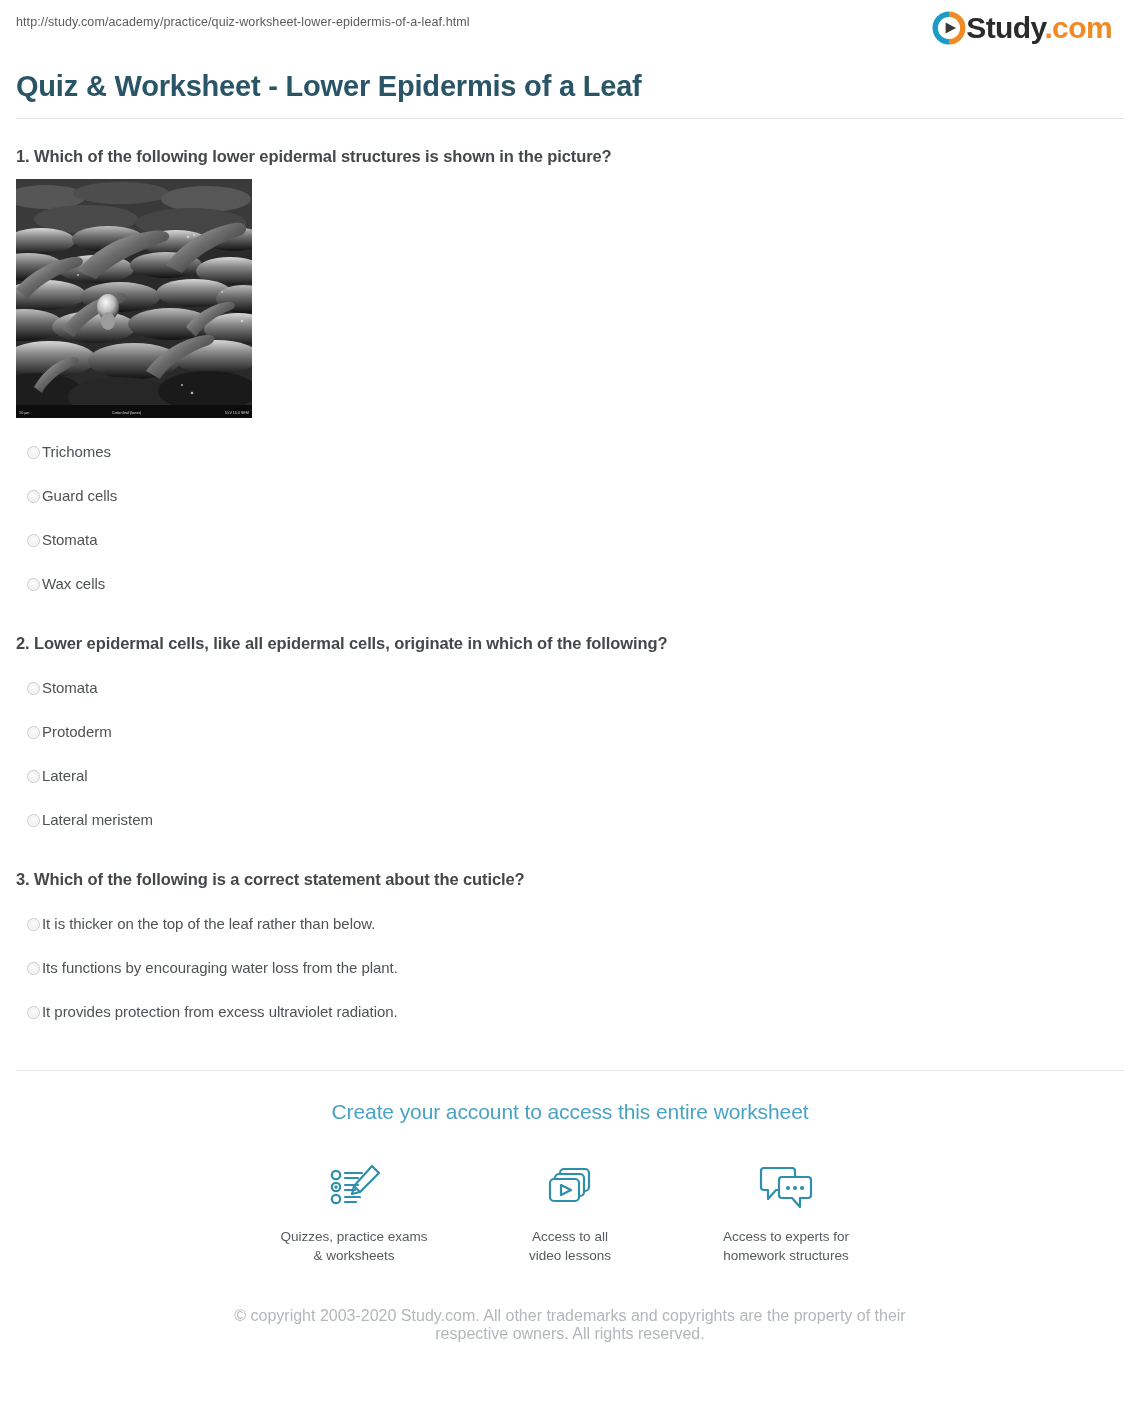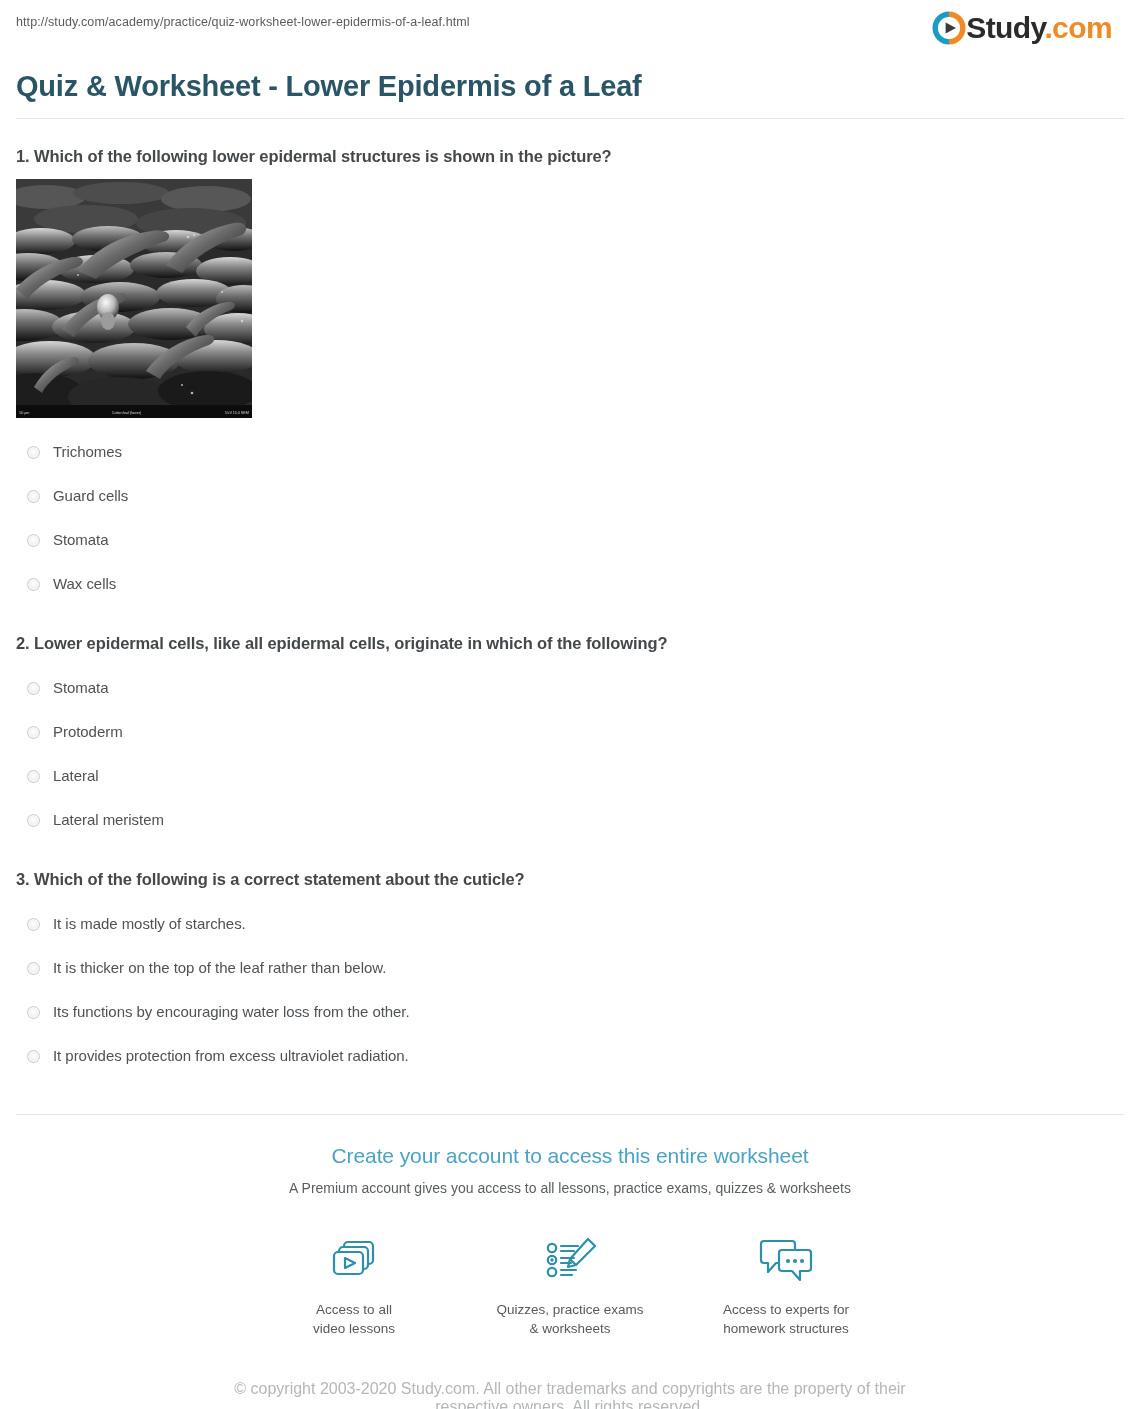--- a/index.html
+++ b/index.html
@@ -108,21 +108,21 @@
     line-height: 5px;
     letter-spacing: -0.1px;
     white-space: nowrap;
     transform: scale(0.95);
   }
 
   .options { list-style: none; margin: 0; padding: 0; }
   .option-row {
     display: flex;
     align-items: center;
-    gap: 13px;
+    gap: 2px;
     height: 44px;
   }
   .radio {
     width: 13px;
     height: 13px;
     border-radius: 50%;
     border: 1px solid #c9c9c9;
     background: radial-gradient(circle at 50% 45%, #ffffff 0%, #f0f0f0 55%, #e4e4e4 100%);
     flex: none;
     box-shadow: inset 0 0 0 1px #fbfbfb;
@@ -357,60 +357,40 @@
         <span class="option-label">Lateral meristem</span>
       </li>
     </ul>
   </section>
 
   <section class="question-block">
     <p class="question-text">3. Which of the following is a correct statement about the cuticle?</p>
     <ul class="options">
       <li class="option-row">
         <span class="radio"></span>
-        <span class="option-label">It is made mostly of starches.</span>
-      </li>
-      <li class="option-row">
-        <span class="radio"></span>
         <span class="option-label">It is thicker on the top of the leaf rather than below.</span>
       </li>
       <li class="option-row">
         <span class="radio"></span>
-        <span class="option-label">Its functions by encouraging water loss from the other.</span>
+        <span class="option-label">Its functions by encouraging water loss from the plant.</span>
       </li>
       <li class="option-row">
         <span class="radio"></span>
         <span class="option-label">It provides protection from excess ultraviolet radiation.</span>
       </li>
     </ul>
   </section>
 </div>
 
 <hr class="cta-rule">
 
 <div class="cta">
   <div class="cta-headline">Create your account to access this entire worksheet</div>
-  <div class="cta-sub">A Premium account gives you access to all lessons, practice exams, quizzes &amp; worksheets</div>
 
   <div class="features">
-
-    <div class="feature">
-      <div class="feature-icon">
-        <svg width="56" height="50" viewBox="0 0 56 50" fill="none" stroke="#2d8faa" stroke-width="2.2" aria-hidden="true">
-          <rect x="18" y="7" width="29" height="22" rx="4"></rect>
-          <rect x="13" y="12" width="29" height="22" rx="4" fill="#ffffff"></rect>
-          <rect x="8" y="17" width="29" height="22" rx="4" fill="#ffffff"></rect>
-          <polygon points="19,23 29,28 19,33" fill="none" stroke-linejoin="round"></polygon>
-        </svg>
-      </div>
-      <div class="feature-caption">
-        <div>Access to all</div>
-        <div>video lessons</div>
-      </div>
-    </div>
 
     <div class="feature">
       <div class="feature-icon">
         <svg width="60" height="50" viewBox="0 0 60 50" fill="none" stroke="#2d8faa" stroke-width="2.2" aria-hidden="true">
           <circle cx="12" cy="13" r="4.2"></circle>
           <circle cx="12" cy="25" r="4.2"></circle>
           <circle cx="12" cy="25" r="1.7" fill="#2d8faa" stroke="none"></circle>
           <circle cx="12" cy="37" r="4.2"></circle>
           <line x1="21" y1="11" x2="38" y2="11" stroke-linecap="round"></line>
           <line x1="21" y1="16" x2="34" y2="16" stroke-linecap="round"></line>
@@ -423,20 +403,35 @@
         </svg>
       </div>
       <div class="feature-caption">
         <div>Quizzes, practice exams</div>
         <div>&amp; worksheets</div>
       </div>
     </div>
 
     <div class="feature">
       <div class="feature-icon">
+        <svg width="56" height="50" viewBox="0 0 56 50" fill="none" stroke="#2d8faa" stroke-width="2.2" aria-hidden="true">
+          <rect x="18" y="7" width="29" height="22" rx="4"></rect>
+          <rect x="13" y="12" width="29" height="22" rx="4" fill="#ffffff"></rect>
+          <rect x="8" y="17" width="29" height="22" rx="4" fill="#ffffff"></rect>
+          <polygon points="19,23 29,28 19,33" fill="none" stroke-linejoin="round"></polygon>
+        </svg>
+      </div>
+      <div class="feature-caption">
+        <div>Access to all</div>
+        <div>video lessons</div>
+      </div>
+    </div>
+
+    <div class="feature">
+      <div class="feature-icon">
         <svg width="60" height="50" viewBox="0 0 60 50" fill="none" stroke="#2d8faa" stroke-width="2.2" aria-hidden="true">
           <path d="M8 6 H36 A3 3 0 0 1 39 9 V25 A3 3 0 0 1 36 28 H20 L12 37 V28 H8 A3 3 0 0 1 5 25 V9 A3 3 0 0 1 8 6 Z" fill="#ffffff" stroke-linejoin="round"></path>
           <path d="M26 15 H52 A3 3 0 0 1 55 18 V33 A3 3 0 0 1 52 36 H44 V45 L36 36 H26 A3 3 0 0 1 23 33 V18 A3 3 0 0 1 26 15 Z" fill="#ffffff" stroke-linejoin="round"></path>
           <circle cx="32" cy="26" r="2.1" fill="#2d8faa" stroke="none"></circle>
           <circle cx="39" cy="26" r="2.1" fill="#2d8faa" stroke="none"></circle>
           <circle cx="46" cy="26" r="2.1" fill="#2d8faa" stroke="none"></circle>
         </svg>
       </div>
       <div class="feature-caption">
         <div>Access to experts for</div>

